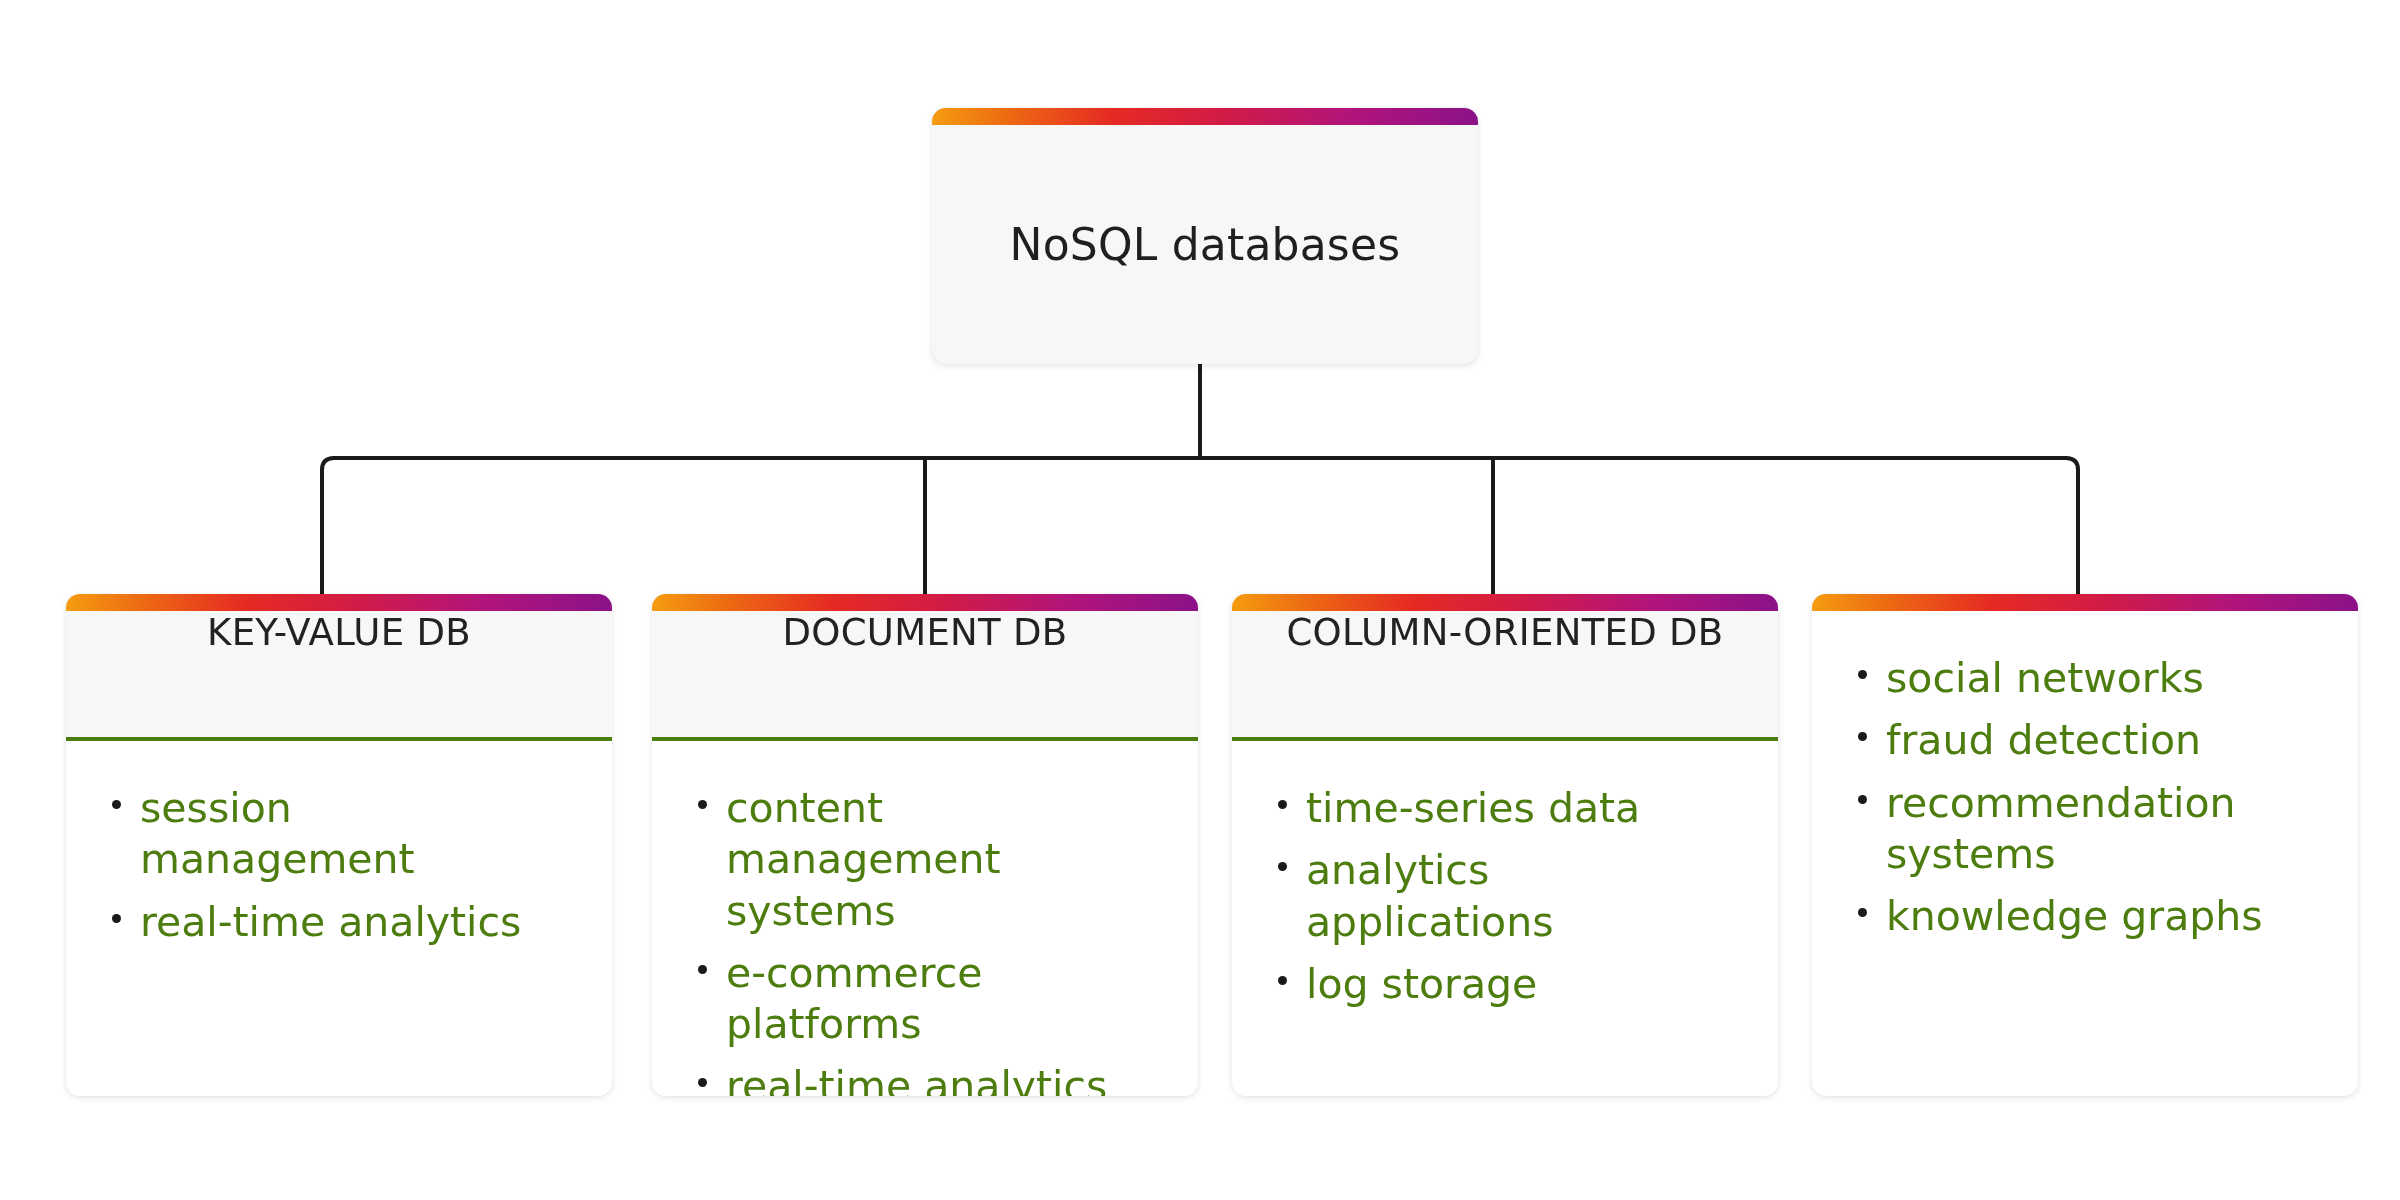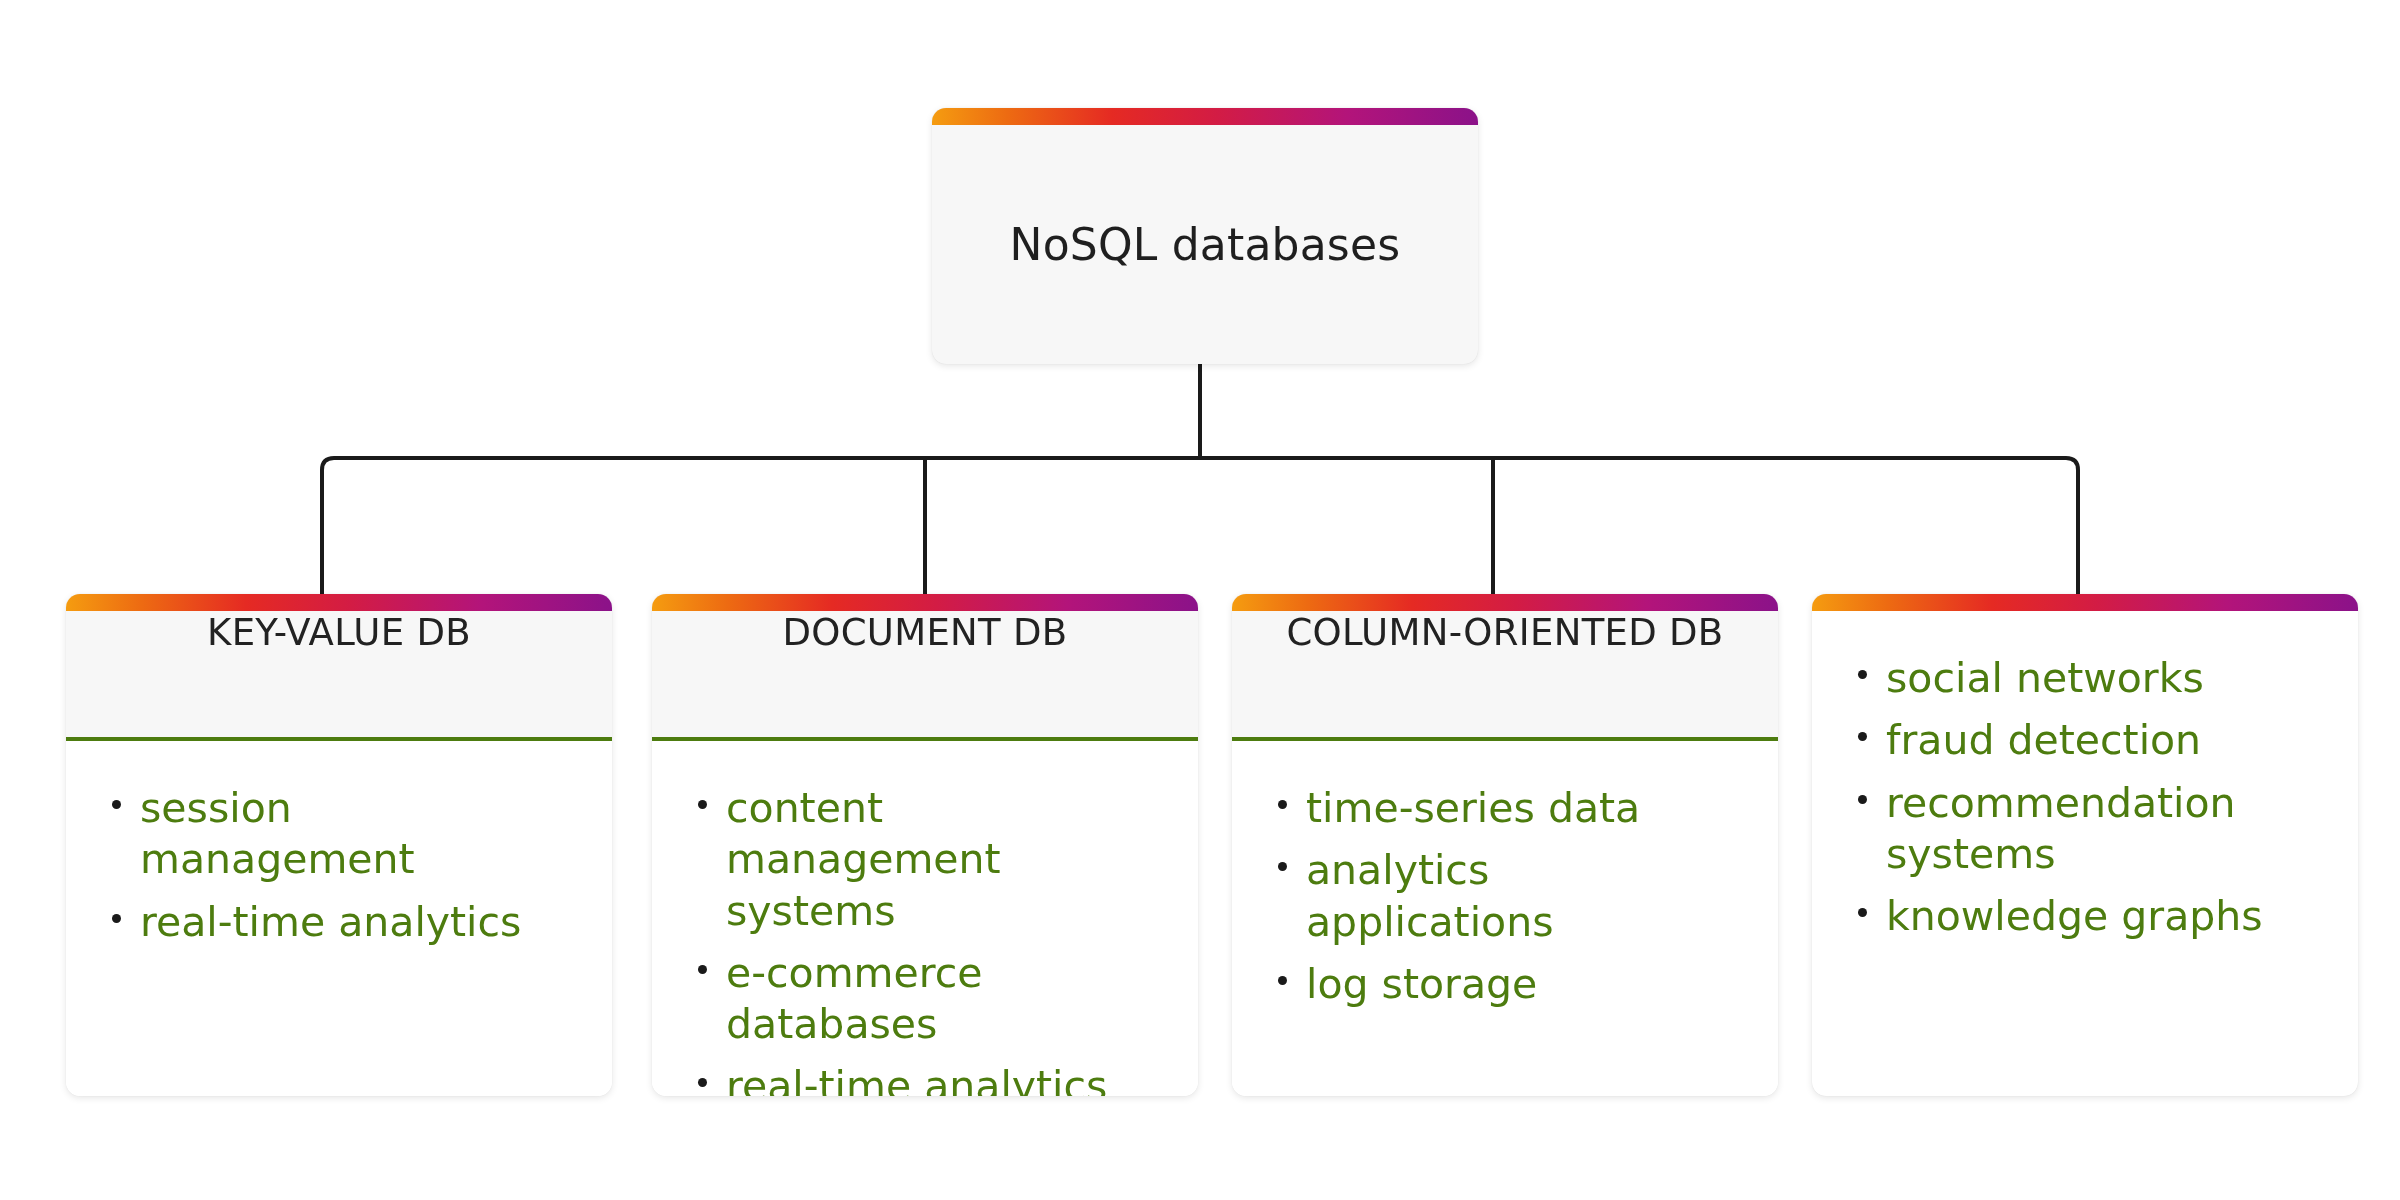--- a/index.html
+++ b/index.html
@@ -155,21 +155,21 @@
   </div>
 
   <div class="card leaf-card" style="left:652px;">
     <div class="accent-bar"></div>
     <div class="leaf-header">
       <div class="leaf-title">DOCUMENT DB</div>
     </div>
     <div class="leaf-body">
       <ul class="bullet-list">
         <li class="bullet-item">content management systems</li>
-        <li class="bullet-item">e-commerce databases</li>
+        <li class="bullet-item">e-commerce platforms</li>
         <li class="bullet-item">real-time analytics</li>
       </ul>
     </div>
   </div>
 
   <div class="card leaf-card" style="left:1232px;">
     <div class="accent-bar"></div>
     <div class="leaf-header">
       <div class="leaf-title">COLUMN-ORIENTED DB</div>
     </div>

